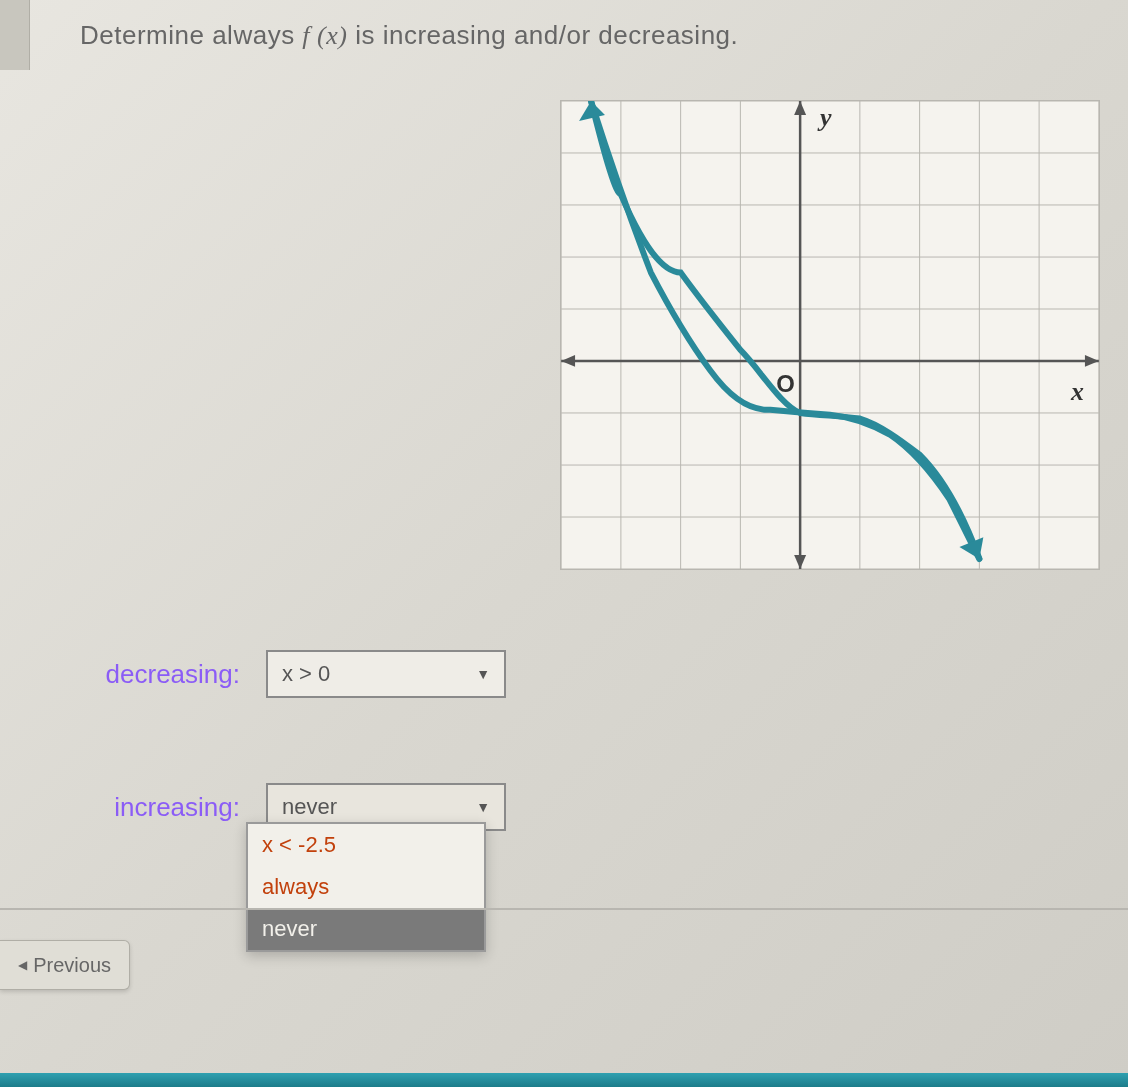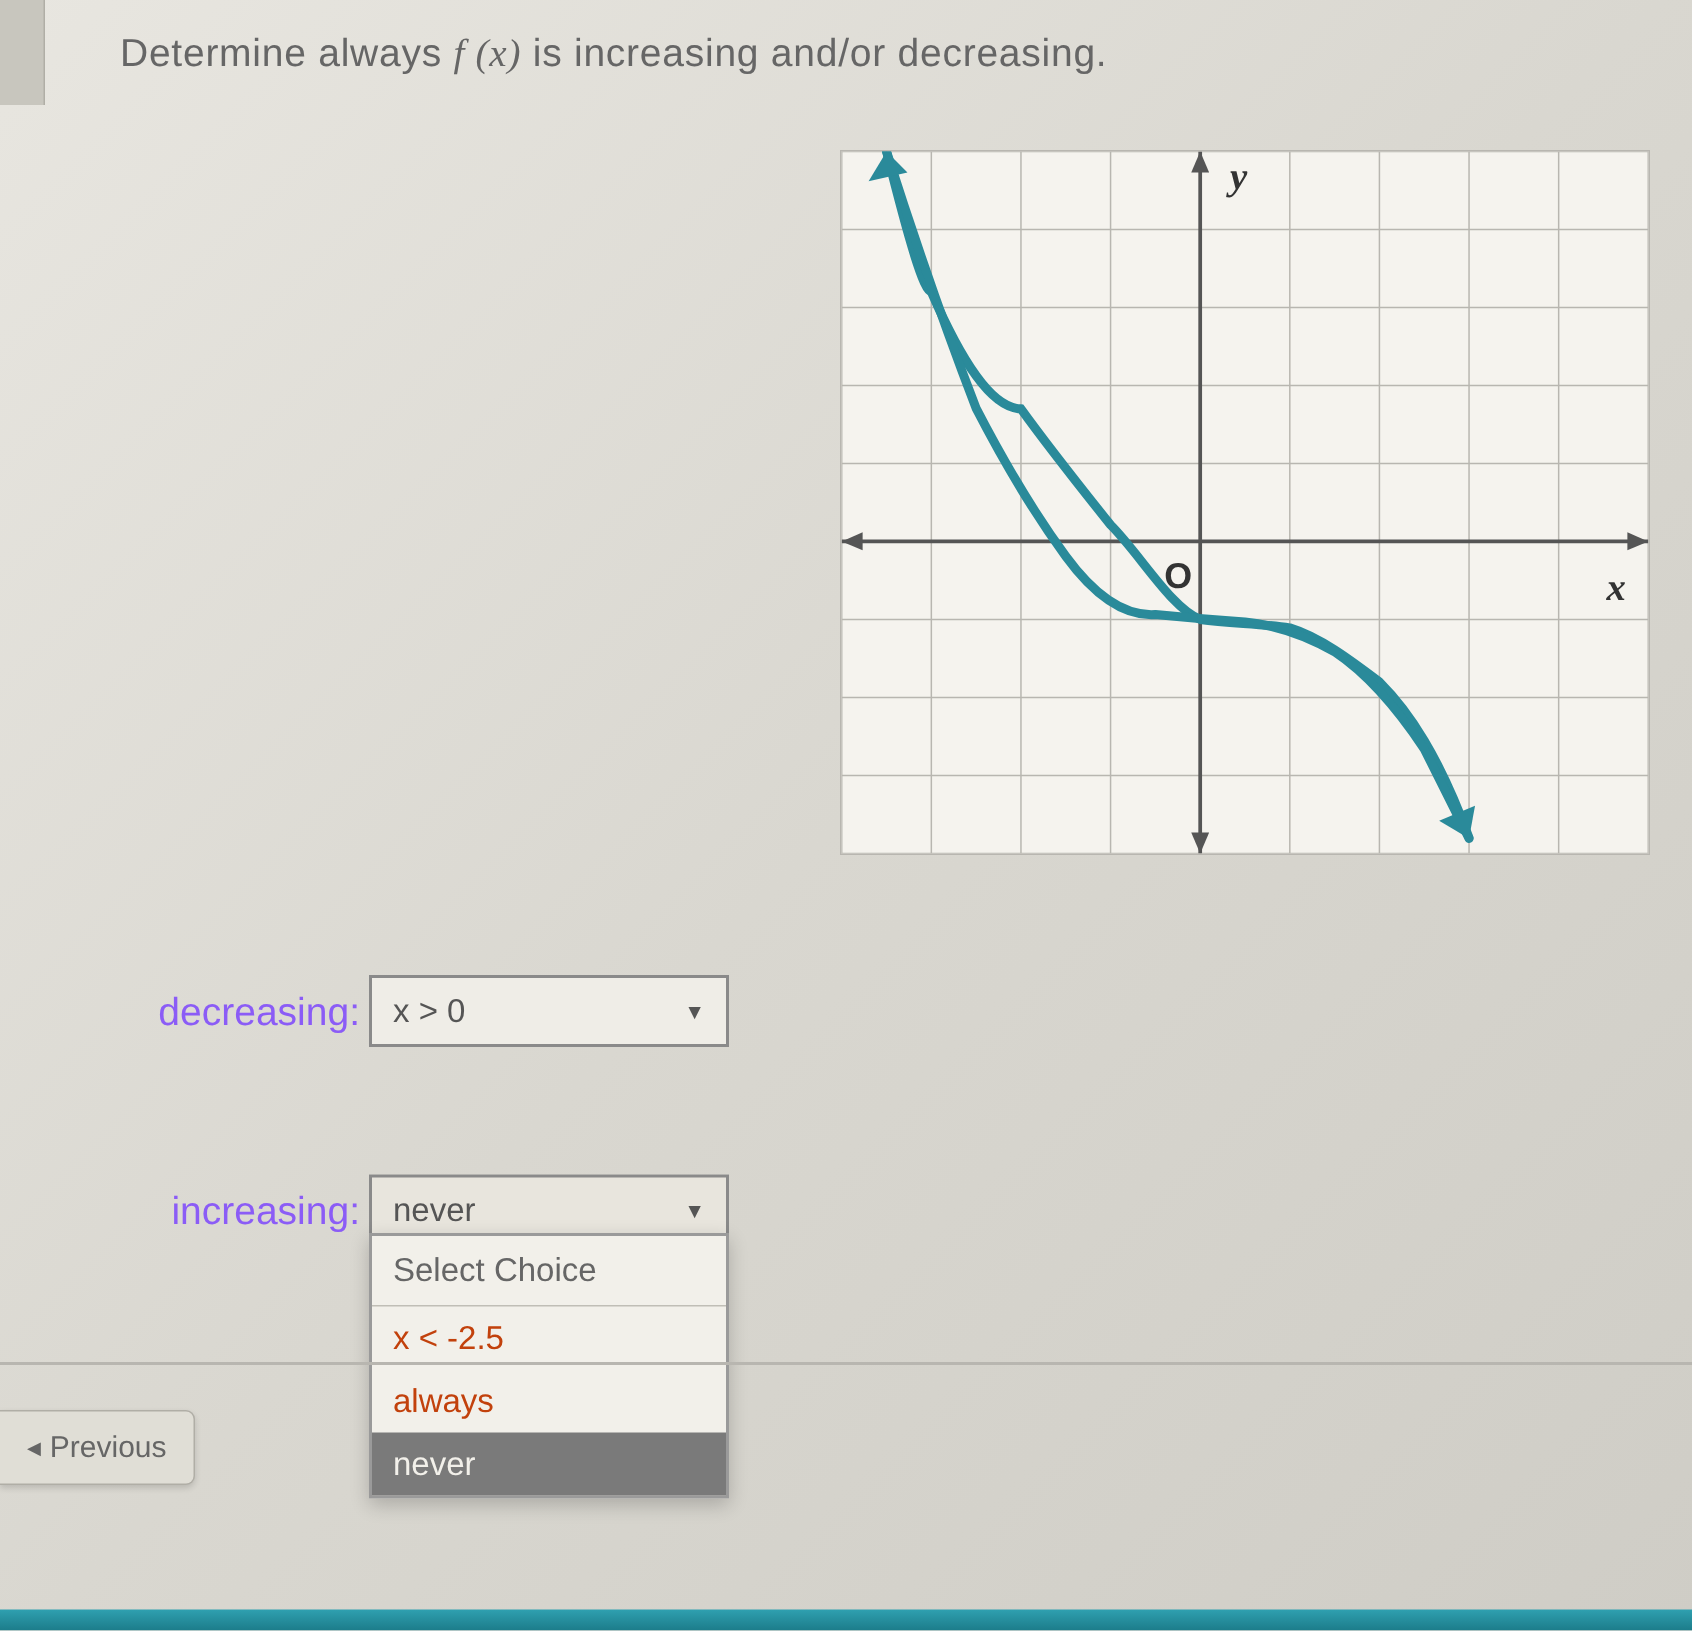--- a/index.html
+++ b/index.html
@@ -45,20 +45,21 @@
     width: 240px;
     height: 48px;
     border: 2px solid #8a8a8a;
     background: #efede7;
     display: flex;
     align-items: center;
     justify-content: space-between;
     padding: 0 14px;
     font-size: 22px;
     color: #555;
+    margin-left: 20px;
   }
   .select-box.open { background: #e8e5dd; }
   .chev { font-size: 14px; color: #555; }
   .dropdown {
     position: absolute;
     left: 246px;
     top: 822px;
     width: 240px;
     background: #f2f0ea;
     border: 2px solid #9a9a9a;
@@ -206,21 +207,20 @@
 
 <div class="row row-inc">
   <div class="label">increasing:</div>
   <div class="select-box open">
     <span>never</span>
     <span class="chev">▼</span>
   </div>
 </div>
 
 <div class="dropdown">
-  <div class="head">Select Choice</div>
   <div class="opt">x &lt; -2.5</div>
   <div class="opt">always</div>
   <div class="opt selected">never</div>
 </div>
 
 <div class="hr-line"></div>
 
 <div class="prev-btn">
   <span class="tri">◀</span>
   <span>Previous</span>

